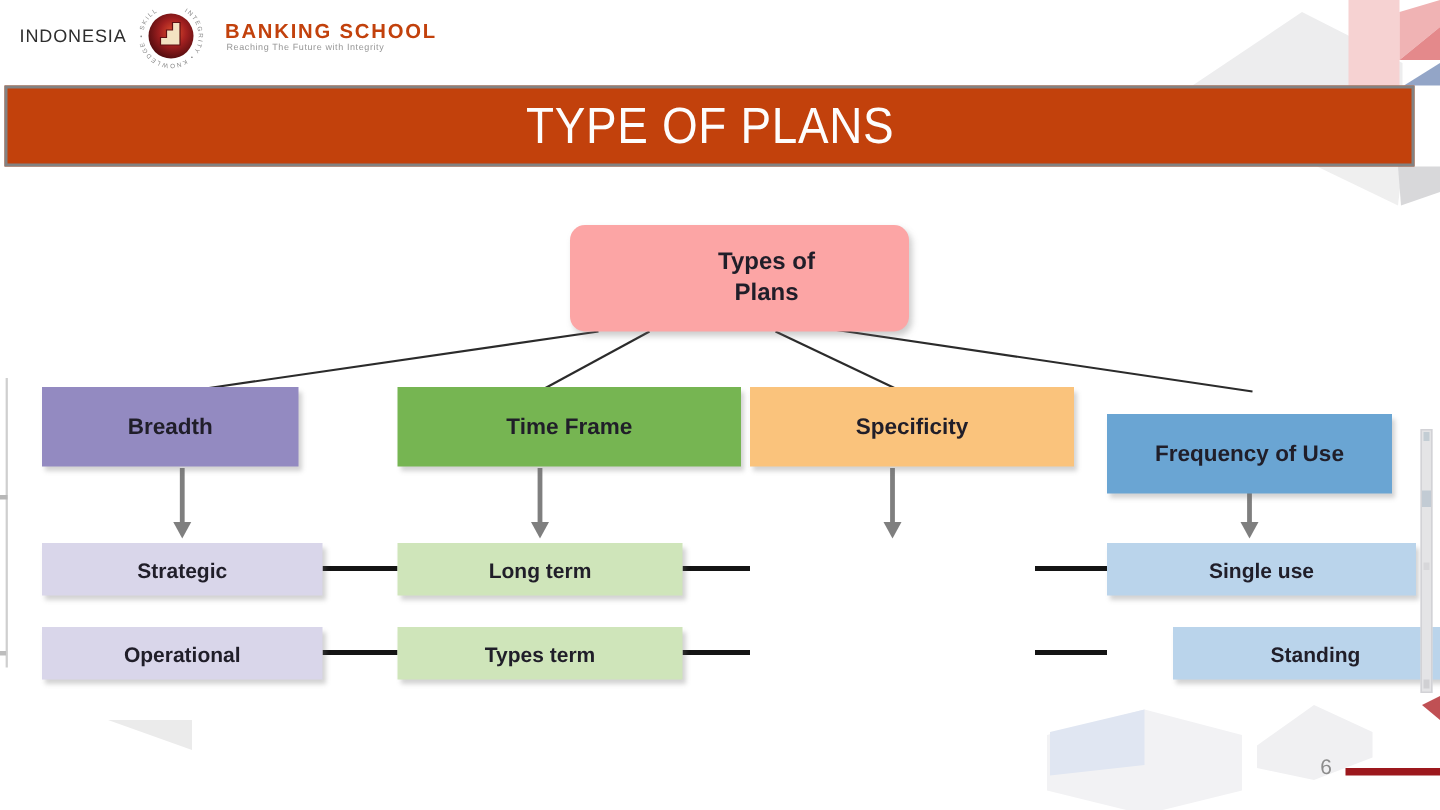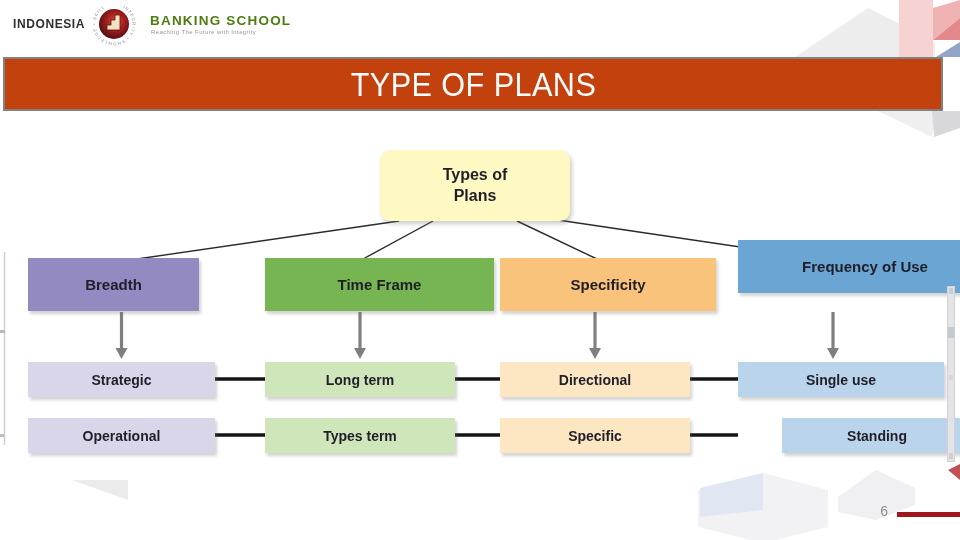--- a/index.html
+++ b/index.html
@@ -1,25 +1,25 @@
 <!DOCTYPE html>
 <html><head>
 <meta charset="utf-8">
 <style>
   html,body{margin:0;padding:0;background:#fff;}
   #page{position:relative;width:960px;height:540px;background:#ffffff;overflow:hidden;
         font-family:"Liberation Sans",sans-serif;}
 
   
   #logo{position:absolute;left:0;top:0;width:320px;height:55px;z-index:3;}
-  .logo-country{position:absolute;left:13px;top:17px;font-size:12px;font-weight:bold;
+  .logo-country{position:absolute;left:13px;top:17px;font-size:12px;font-weight:normal;
                 color:#2e2e2e;letter-spacing:.6px;}
   .logo-emblem{position:absolute;left:92px;top:2px;width:44px;height:44px;}
   .logo-name{position:absolute;left:150px;top:13px;font-size:13.5px;font-weight:bold;
-             color:#4d7c0f;letter-spacing:1.2px;}
+             color:#c2410c;letter-spacing:1.2px;}
   .logo-tagline{position:absolute;left:151px;top:29px;font-size:6px;color:#979797;
                 letter-spacing:.4px;}
 
   
   #title-bar{position:absolute;left:3px;top:57px;width:936px;height:50px;z-index:3;
              background:#a3a3a3;border:2px solid #828282;display:flex;
              align-items:center;justify-content:center;}
   #title-bar .title-inner{display:inline-block;transform:scaleX(.9);font-size:34px;
              color:#fdfdfd;font-weight:400;letter-spacing:.5px;white-space:nowrap;}
 
@@ -126,38 +126,36 @@
     <g stroke="#141414" stroke-width="3.4">
       <line x1="215" y1="379" x2="265" y2="379"></line>
       <line x1="455" y1="379" x2="500" y2="379"></line>
       <line x1="690" y1="379" x2="738" y2="379"></line>
       <line x1="215" y1="435" x2="265" y2="435"></line>
       <line x1="455" y1="435" x2="500" y2="435"></line>
       <line x1="690" y1="435" x2="738" y2="435"></line>
     </g>
   </svg>
 
-  <div class="box root-box" style="left: 380px; top: 150px; width: 190px; height: 71px; background-color: #fef9c3;">
+  <div class="box root-box" style="left: 380px; top: 150px; width: 190px; height: 71px; background-color: #fca5a5; padding-left: 36px;">
     <span>Types of</span>
     <span>Plans</span>
   </div>
 
   <div class="box cat" style="left: 28px; top: 258px; width: 171px; background-color: rgb(147, 138, 193);">Breadth</div>
   <div class="box cat" style="left: 265px; top: 258px; width: 229px; background-color: rgb(118, 181, 82);">Time Frame</div>
   <div class="box cat" style="left: 500px; top: 258px; width: 216px; background-color: rgb(250, 195, 124);">Specificity</div>
-  <div class="box cat" style="left: 738px; top: 240px; width: 190px; background-color: rgb(106, 165, 211); padding-left: 32px;">Frequency of Use</div>
+  <div class="box cat" style="left: 738px; top: 276px; width: 190px; background-color: rgb(106, 165, 211);">Frequency of Use</div>
 
   <div class="box sub" style="left: 28px; top: 362px; width: 187px; background-color: rgb(217, 214, 234);">Strategic</div>
   <div class="box sub" style="left: 265px; top: 362px; width: 190px; background-color: rgb(207, 229, 186);">Long term</div>
-  <div class="box sub" style="left: 500px; top: 362px; width: 190px; background-color: rgb(253, 230, 194);">Directional</div>
   <div class="box sub" style="left: 738px; top: 362px; width: 206px; background-color: rgb(186, 212, 235);">Single use</div>
 
   <div class="box sub" style="left: 28px; top: 418px; width: 187px; background-color: rgb(217, 214, 234);">Operational</div>
   <div class="box sub" style="left: 265px; top: 418px; width: 190px; background-color: rgb(207, 229, 186);">Types term</div>
-  <div class="box sub" style="left: 500px; top: 418px; width: 190px; background-color: rgb(253, 230, 194);">Specific</div>
   <div class="box sub" style="left: 738px; top: 418px; width: 190px; background-color: rgb(186, 212, 235); margin-left: 44px;">Standing</div>
 
   <div id="scrollbar">
     <div class="sb-top"></div>
     <div class="sb-thumb"></div>
     <div class="sb-mid"></div>
     <div class="sb-bot"></div>
   </div>
 
   <div id="page-number">6</div>

